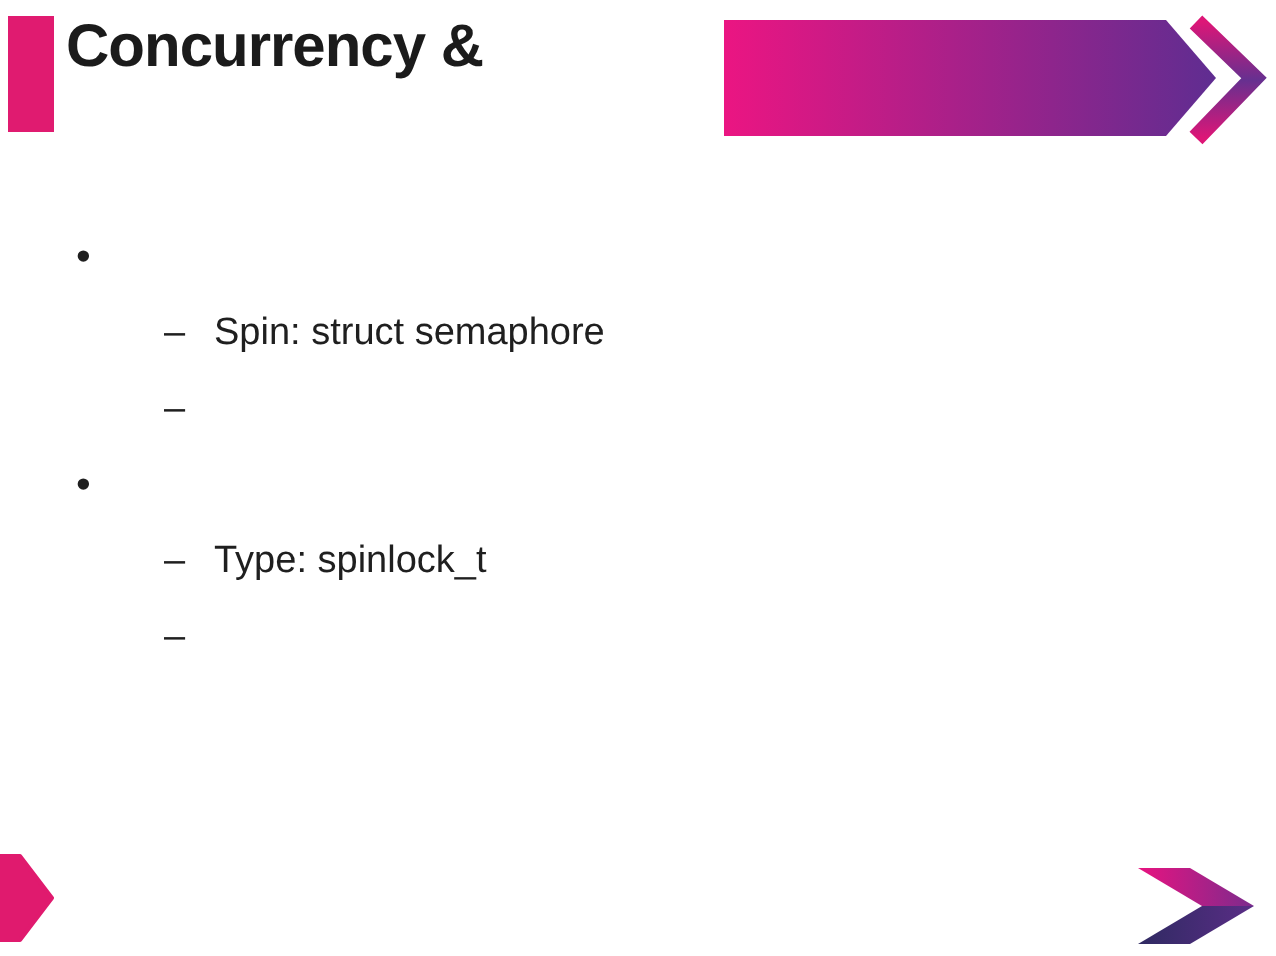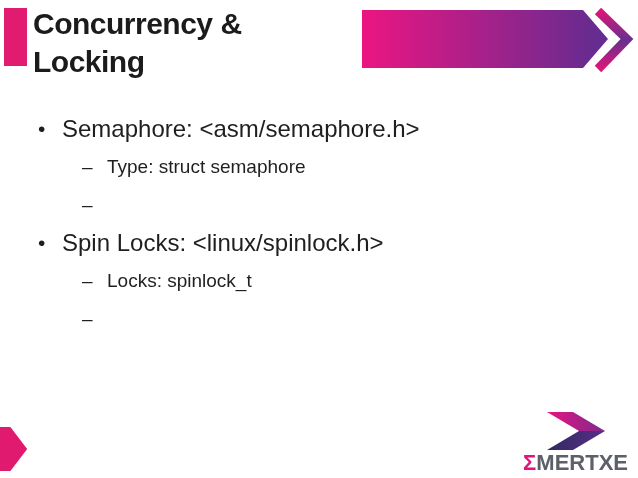--- a/index.html
+++ b/index.html
@@ -91,21 +91,20 @@
   .logo-text .name  { color: #5d6069; }
 </style>
 </head>
 <body>
 
 <div class="slide">
 
   <div class="title-accent-bar"></div>
   <div class="page-title">
     <div>Concurrency &amp;</div>
-    <div>Locking</div>
   </div>
 
   <svg class="header-deco" width="275" height="75" viewBox="0 0 275 75">
     <defs>
       <linearGradient id="gradBanner" x1="0" y1="0" x2="1" y2="0">
         <stop offset="0" stop-color="#eb1582"></stop>
         <stop offset="1" stop-color="#5f2d91"></stop>
       </linearGradient>
       <linearGradient id="gradChev" x1="0" y1="0" x2="0" y2="1">
         <stop offset="0" stop-color="#dd1677"></stop>
@@ -113,36 +112,34 @@
         <stop offset="1" stop-color="#dd1677"></stop>
       </linearGradient>
     </defs>
     <polygon points="2,5 223,5 248,34 223,63 2,63" fill="url(#gradBanner)"></polygon>
     <path d="M 238 6 L 267 34 L 238 64" fill="none" stroke="url(#gradChev)" stroke-width="9"></path>
   </svg>
 
   <div class="content">
     <div class="line lvl1">
       <span class="marker">•</span>
-      <span>Semaphore: &lt;asm/semaphore.h&gt;</span>
     </div>
     <div class="line lvl2">
       <span class="marker">–</span>
-      <span>Type: struct semaphore</span>
+      <span>Spin: struct semaphore</span>
     </div>
     <div class="line lvl2">
       <span class="marker">–</span>
     </div>
     <div class="line lvl1">
       <span class="marker">•</span>
-      <span>Spin Locks: &lt;linux/spinlock.h&gt;</span>
     </div>
     <div class="line lvl2">
       <span class="marker">–</span>
-      <span>Locks: spinlock_t</span>
+      <span>Type: spinlock_t</span>
     </div>
     <div class="line lvl2">
       <span class="marker">–</span>
     </div>
   </div>
 
   <svg class="footer-arrow" width="30" height="50" viewBox="0 0 30 50">
     <polygon points="0,4 10,4 26,25 10,46 0,46" fill="#e01a6e" stroke="#e01a6e" stroke-width="2" stroke-linejoin="round"></polygon>
   </svg>
 
@@ -154,18 +151,15 @@
           <stop offset="1" stop-color="#7c2b8d"></stop>
         </linearGradient>
         <linearGradient id="gLogoBot" x1="0" y1="0" x2="1" y2="0">
           <stop offset="0" stop-color="#2f2a62"></stop>
           <stop offset="1" stop-color="#5a2d86"></stop>
         </linearGradient>
       </defs>
       <polygon points="1,1 27,1 59,20 33,20" fill="url(#gLogoTop)"></polygon>
       <polygon points="33,20 59,20 27,39 1,39" fill="url(#gLogoBot)"></polygon>
     </svg>
-    <div class="logo-text">
-      <span class="sigma">Σ</span><span class="name">MERTXE</span>
-    </div>
   </div>
 
 </div>
 
 </body></html>

